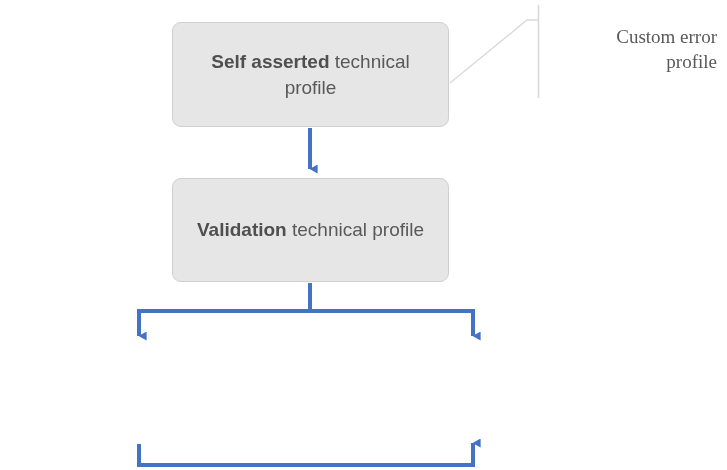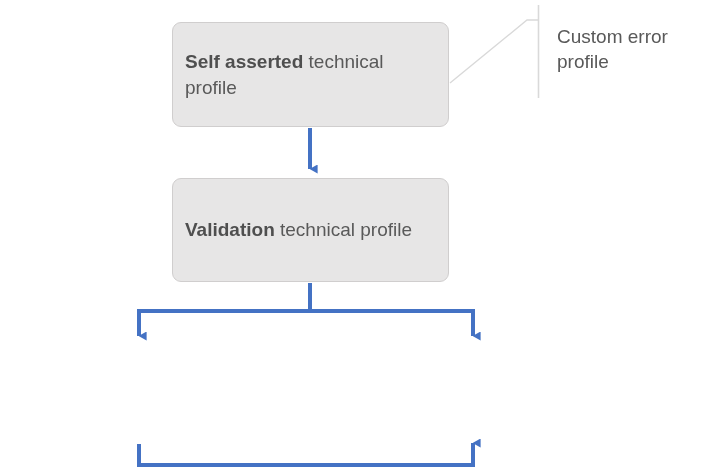--- a/index.html
+++ b/index.html
@@ -29,21 +29,21 @@
   }
   .node {
     position: absolute;
     box-sizing: border-box;
     background: #E7E6E6;
     border: 1px solid #D0CECE;
     border-radius: 9px;
     display: flex;
     align-items: center;
     justify-content: center;
-    text-align: left;
+    text-align: center;
     color: #595959;
     font-size: 19px;
     line-height: 1.32;
     padding: 4px 12px;
   }
   .node-text {
     display: block;
     width: 100%;
   }
   .node-text .strong {
@@ -72,24 +72,25 @@
     left: 335px;
     top: 345px;
     width: 279px;
     height: 98px;
   }
   .callout-label {
     position: absolute;
     left: 557px;
     top: 24px;
     width: 160px;
-    text-align: left;
+    text-align: right;
     color: #595959;
     font-size: 19px;
     line-height: 1.34;
+    font-family: Liberation Serif, serif;
   }
 </style>
 </head>
 <body>
 
 <div id="diagram-canvas">
 
   <svg class="svg-layer" viewBox="0 0 727 470" xmlns="http://www.w3.org/2000/svg">
     <defs>
       <marker id="arrow-down-head" markerWidth="9" markerHeight="8" refX="4.5" refY="7.6" orient="auto" markerUnits="userSpaceOnUse">

